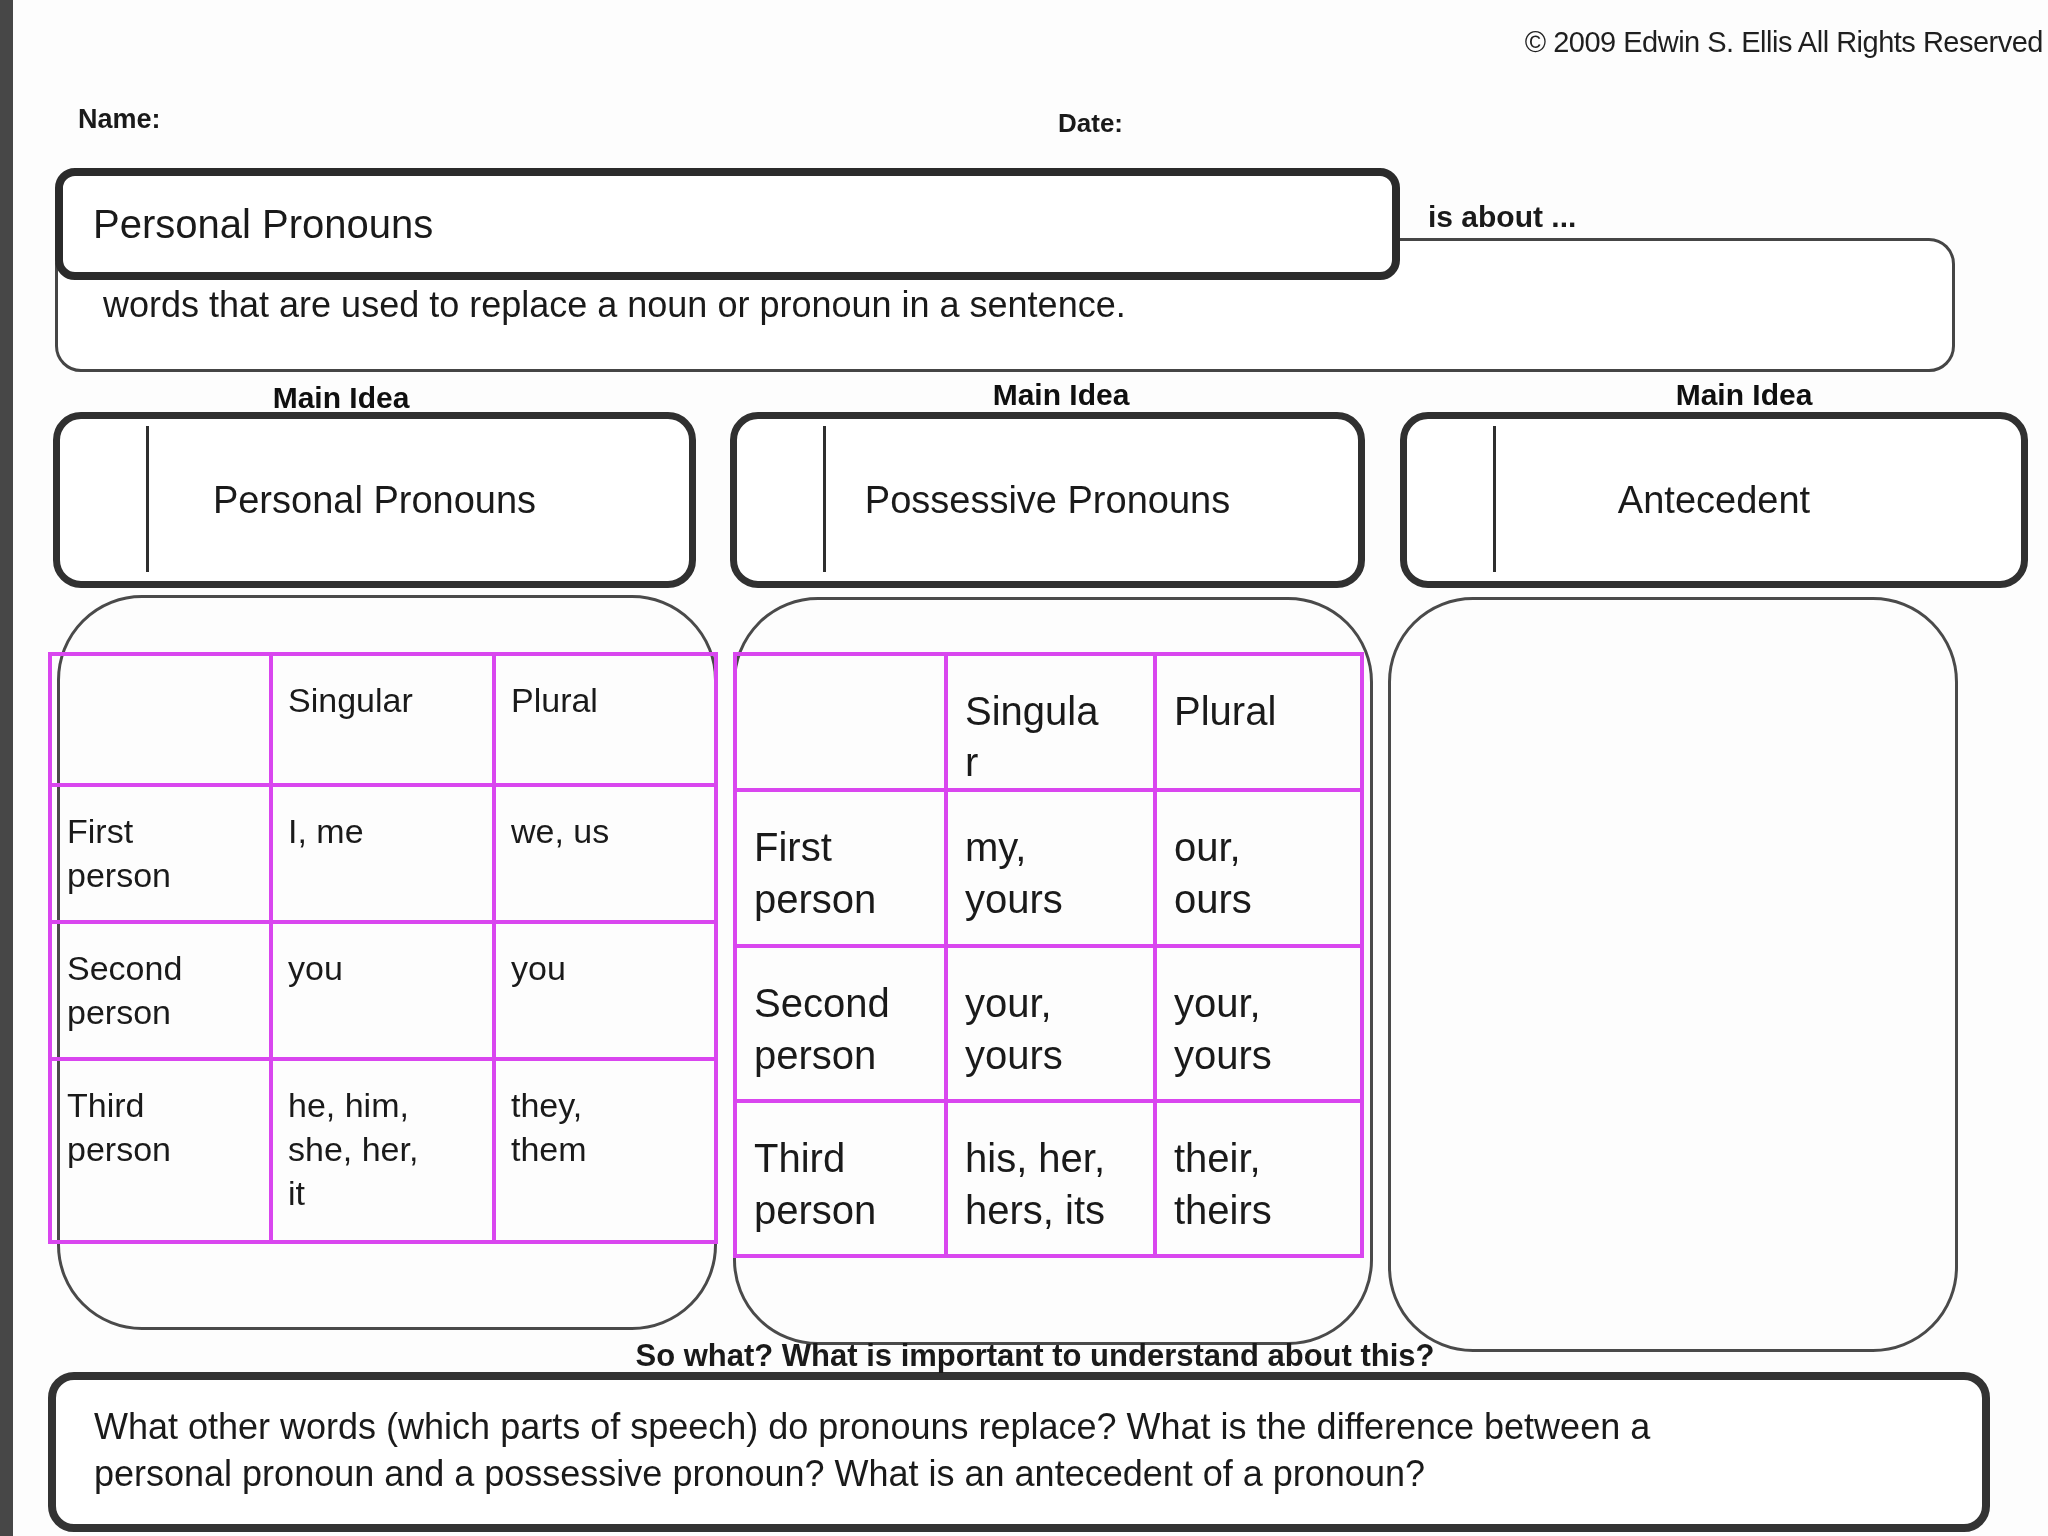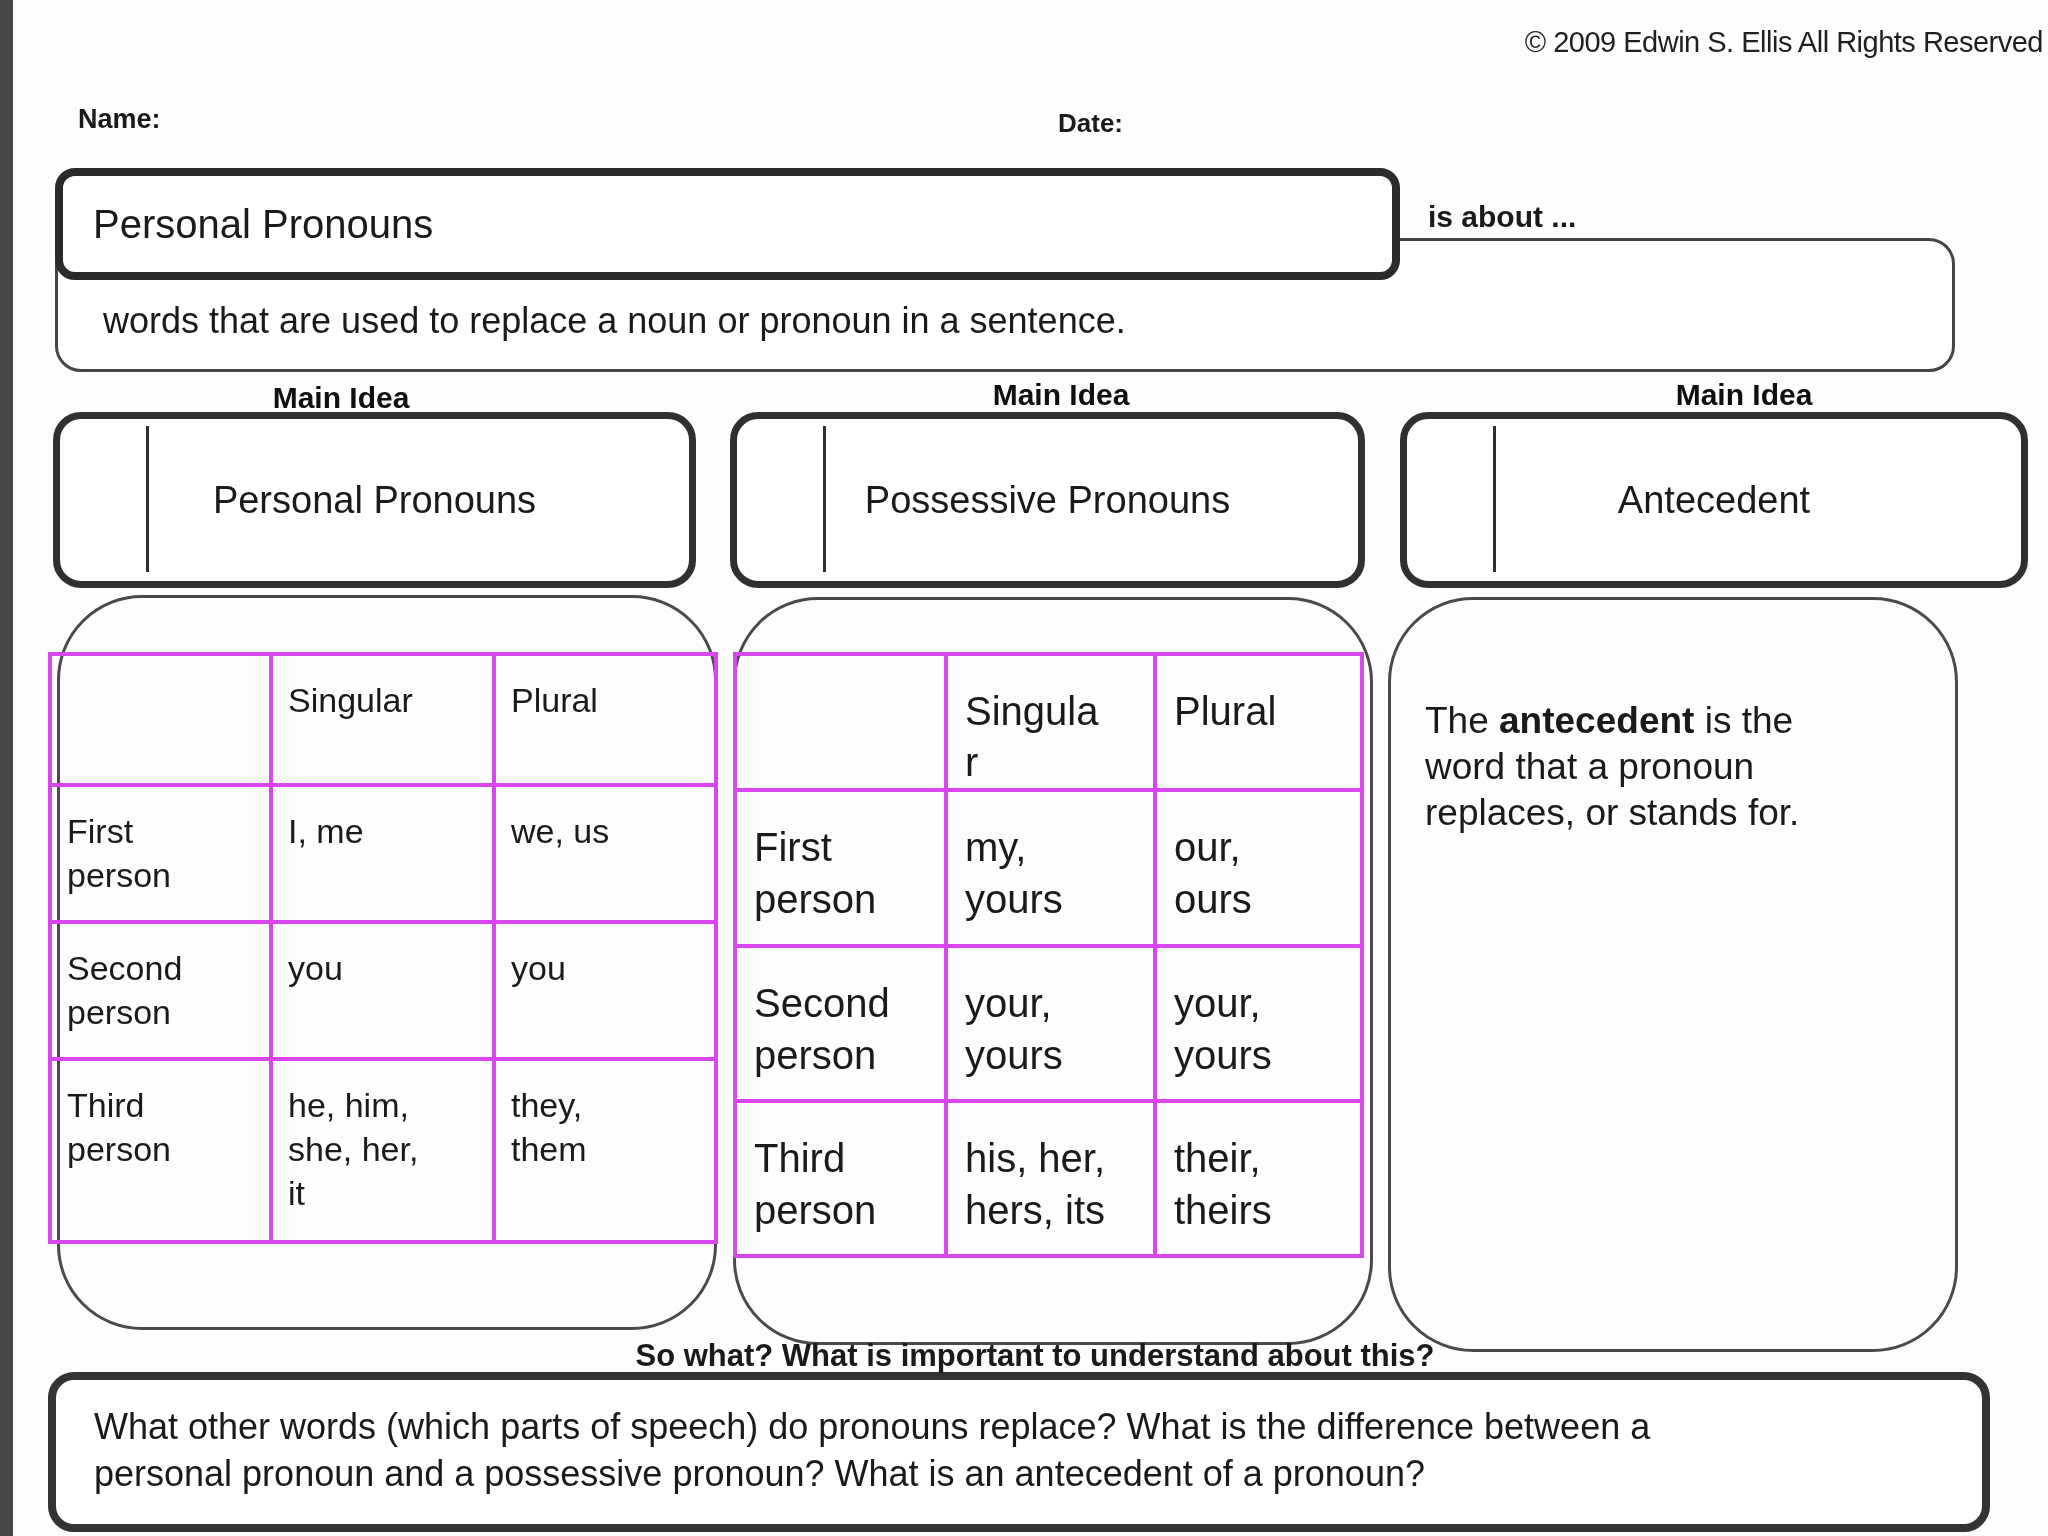--- a/index.html
+++ b/index.html
@@ -16,21 +16,21 @@
   #name-label{left:78px;top:104px;font-size:27px;font-weight:bold;}
   #date-label{left:1058px;top:108px;font-size:26px;font-weight:bold;}
 
   
   #title-box{left:55px;top:168px;width:1345px;height:112px;background:#fff;border:8px solid #2b2b2b;
              border-radius:20px;display:flex;align-items:center;z-index:4;box-sizing:border-box;}
   #title-text{padding-left:30px;font-size:40px;}
   #is-about{left:1428px;top:200px;font-size:30px;font-weight:bold;z-index:5;}
   #def-box{left:55px;top:238px;width:1900px;height:134px;background:#fff;border:3px solid #454545;
            border-radius:26px;z-index:1;box-sizing:border-box;}
-  #def-text{left:103px;top:300px;font-size:36px;z-index:2;}
+  #def-text{left:103px;top:284px;font-size:36px;z-index:2;}
 
   
   .mi-label{width:220px;text-align:center;font-size:30px;font-weight:bold;color:#101010;z-index:3;}
   #mi-label-1{left:231px;top:381px;}
   #mi-label-2{left:951px;top:378px;}
   #mi-label-3{left:1634px;top:378px;}
 
   
   .mi-box{height:176px;background:#fff;border:7px solid #303030;border-radius:28px;
           display:flex;align-items:center;justify-content:center;z-index:3;box-sizing:border-box;}
@@ -172,25 +172,20 @@
       <td>Third
 person</td>
       <td>his, her,
 hers, its</td>
       <td>their,
 theirs</td>
     </tr>
   </tbody>
     </table>
 
-  <div id="antecedent-note" class="abs pre">
-    <span>The </span><b>antecedent</b><span> is the
-word that a pronoun
-replaces, or stands for.</span>
-  </div>
 
   <div id="so-what" class="abs pre">So what?  What is important to understand about this?</div>
   <div id="summary-box" class="abs">
     <div id="summary-text" class="pre">What other words (which parts of speech) do pronouns replace?  What is the difference between a
 personal pronoun and a possessive pronoun? What is an antecedent of a pronoun?</div>
   </div>
 
 </div>
 
 </body></html>

